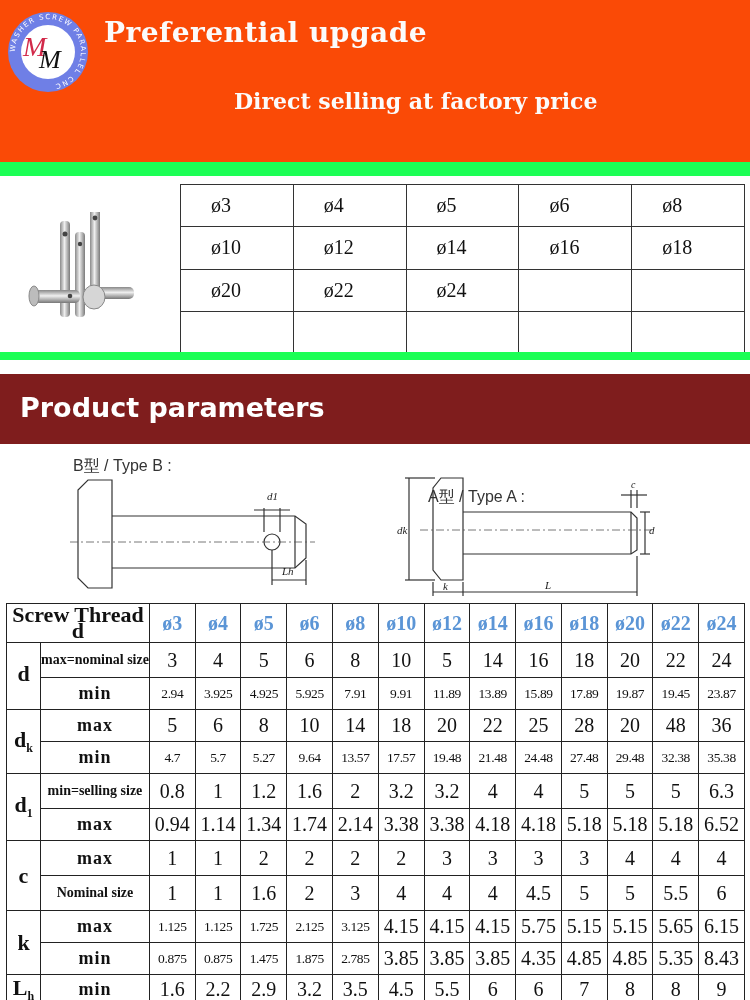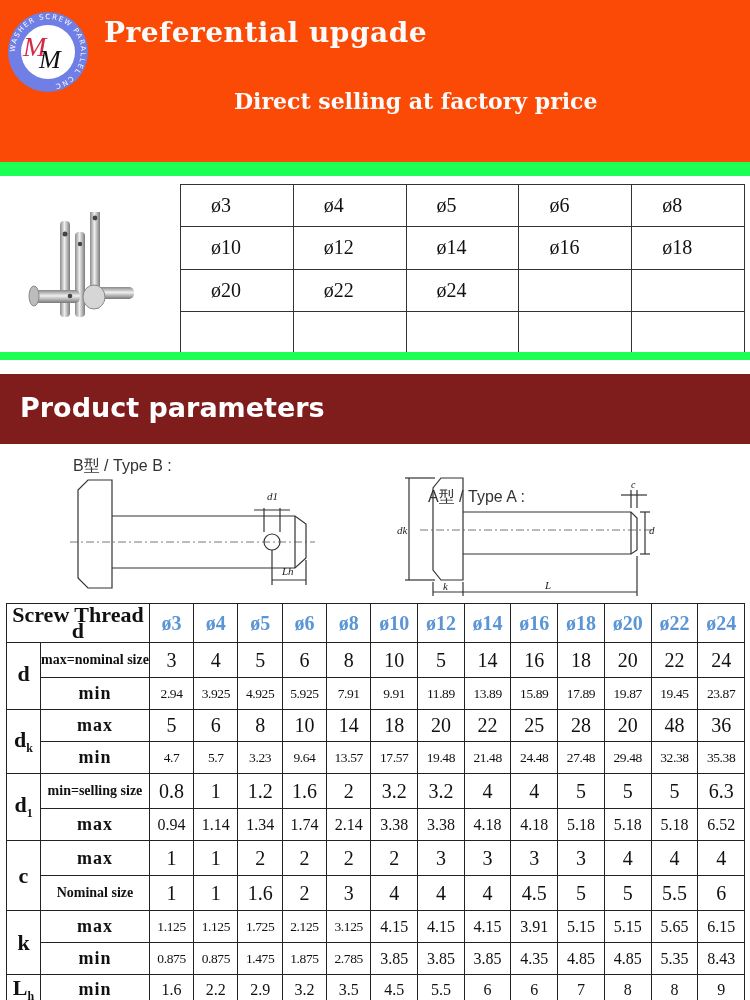--- a/index.html
+++ b/index.html
@@ -28,21 +28,21 @@
   .diagram-label { position: absolute; font-family: "Liberation Sans", sans-serif; font-size: 16px; color: #333; white-space: nowrap; }
 
   table.params { position: absolute; left: 6px; top: 603px; width: 739px; border-collapse: collapse; font-family: "Liberation Serif", serif; color: #111; }
   table.params td { border: 1.5px solid #222; text-align: center; padding: 0; white-space: nowrap; }
   .hdr-corner { font-size: 22px; font-weight: bold; line-height: 16px; height: 39px; }
   .hdr-size { color: #5b95d6; font-size: 20px; font-weight: bold; }
   .grp { font-size: 22px; font-weight: bold; width: 34px; }
   .sub-small { font-size: 14px; font-weight: bold; width: 96px; }
   .sub { font-size: 18px; font-weight: bold; letter-spacing: 1px; width: 96px; font-family: Liberation Serif, serif; }
   .v-big { font-size: 20px; }
-  .v-sm { font-size: 16px; }
+  .v-sm { font-size: 20px; }
   .v-xs { font-size: 13.5px; letter-spacing: -0.4px; }
   .row-h1 { height: 35px; }
   .row-h2 { height: 32px; }
 </style>
 </head>
 <body>
 
 <div class="banner">
   <div class="logo">
     <svg width="80" height="80" viewBox="0 0 80 80">
@@ -251,21 +251,21 @@
     <td class="v-big">25</td>
     <td class="v-big">28</td>
     <td class="v-big">20</td>
     <td class="v-big">48</td>
     <td class="v-big">36</td>
   </tr>
   <tr class="row-h2">
     <td class="sub">min</td>
     <td class="v-xs">4.7</td>
     <td class="v-xs">5.7</td>
-    <td class="v-xs">3.23</td>
+    <td class="v-xs">5.27</td>
     <td class="v-xs">9.64</td>
     <td class="v-xs">13.57</td>
     <td class="v-xs">17.57</td>
     <td class="v-xs">19.48</td>
     <td class="v-xs">21.48</td>
     <td class="v-xs">24.48</td>
     <td class="v-xs">27.48</td>
     <td class="v-xs">29.48</td>
     <td class="v-xs">32.38</td>
     <td class="v-xs">35.38</td>
@@ -343,21 +343,21 @@
     <td rowspan="2" class="grp"><span>k</span></td>
     <td class="sub">max</td>
     <td class="v-xs">1.125</td>
     <td class="v-xs">1.125</td>
     <td class="v-xs">1.725</td>
     <td class="v-xs">2.125</td>
     <td class="v-xs">3.125</td>
     <td class="v-sm">4.15</td>
     <td class="v-sm">4.15</td>
     <td class="v-sm">4.15</td>
-    <td class="v-sm">3.91</td>
+    <td class="v-sm">5.75</td>
     <td class="v-sm">5.15</td>
     <td class="v-sm">5.15</td>
     <td class="v-sm">5.65</td>
     <td class="v-sm">6.15</td>
   </tr>
   <tr class="row-h2">
     <td class="sub">min</td>
     <td class="v-xs">0.875</td>
     <td class="v-xs">0.875</td>
     <td class="v-xs">1.475</td>

